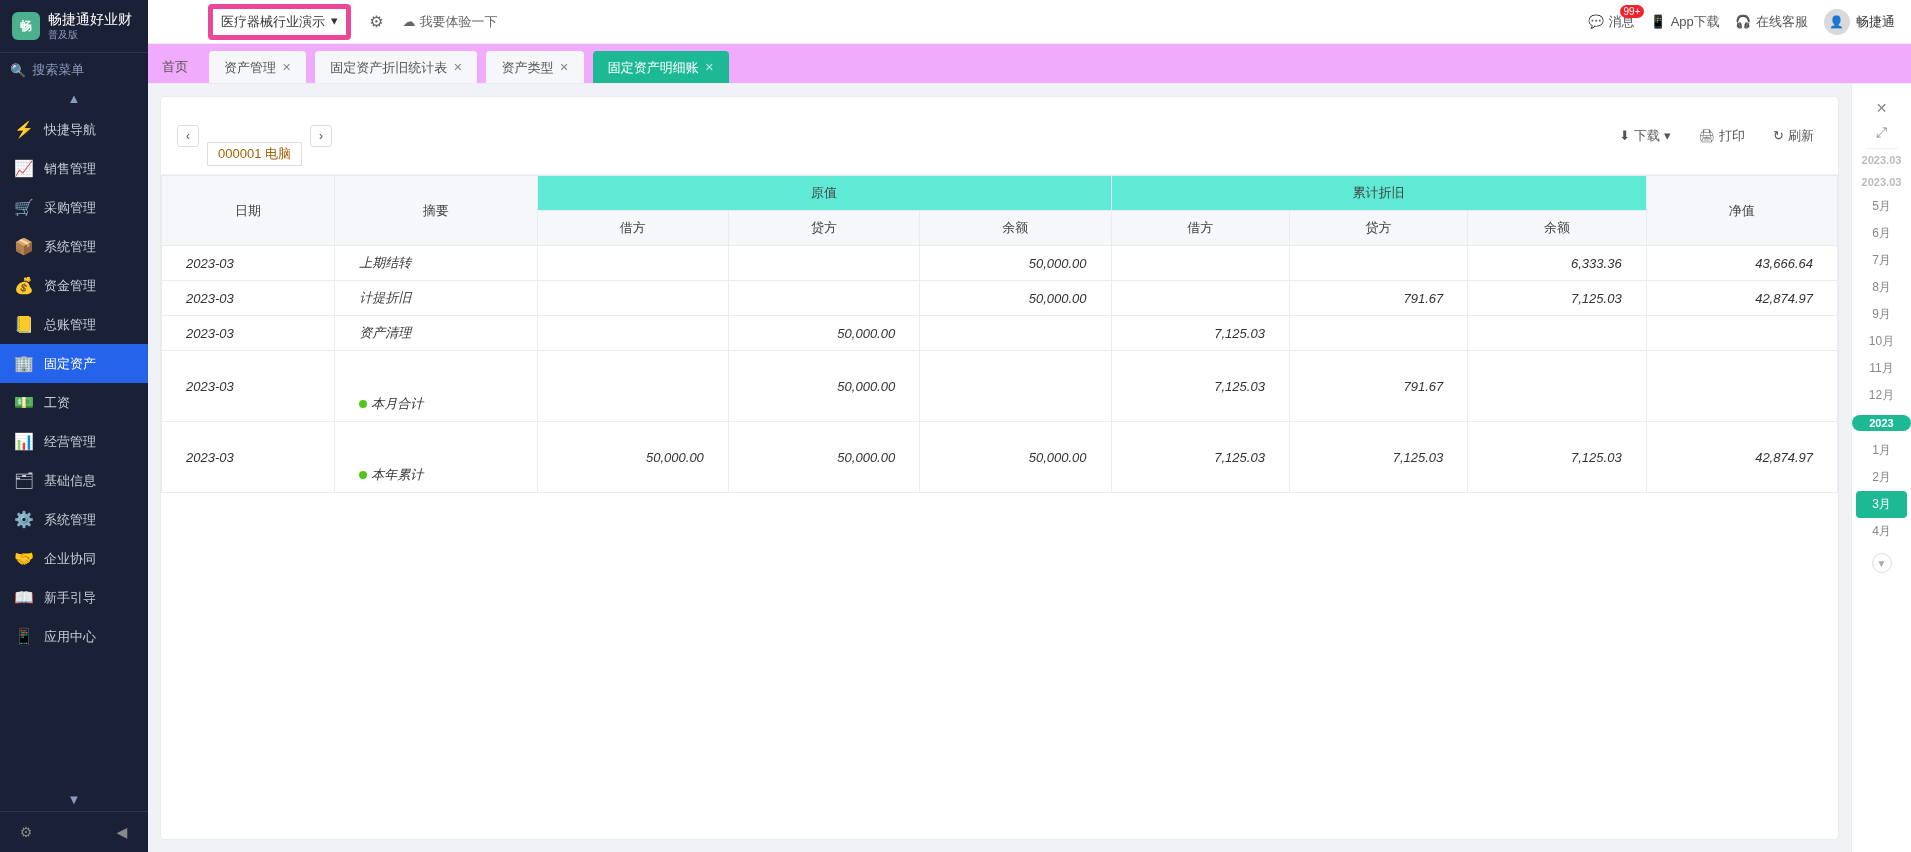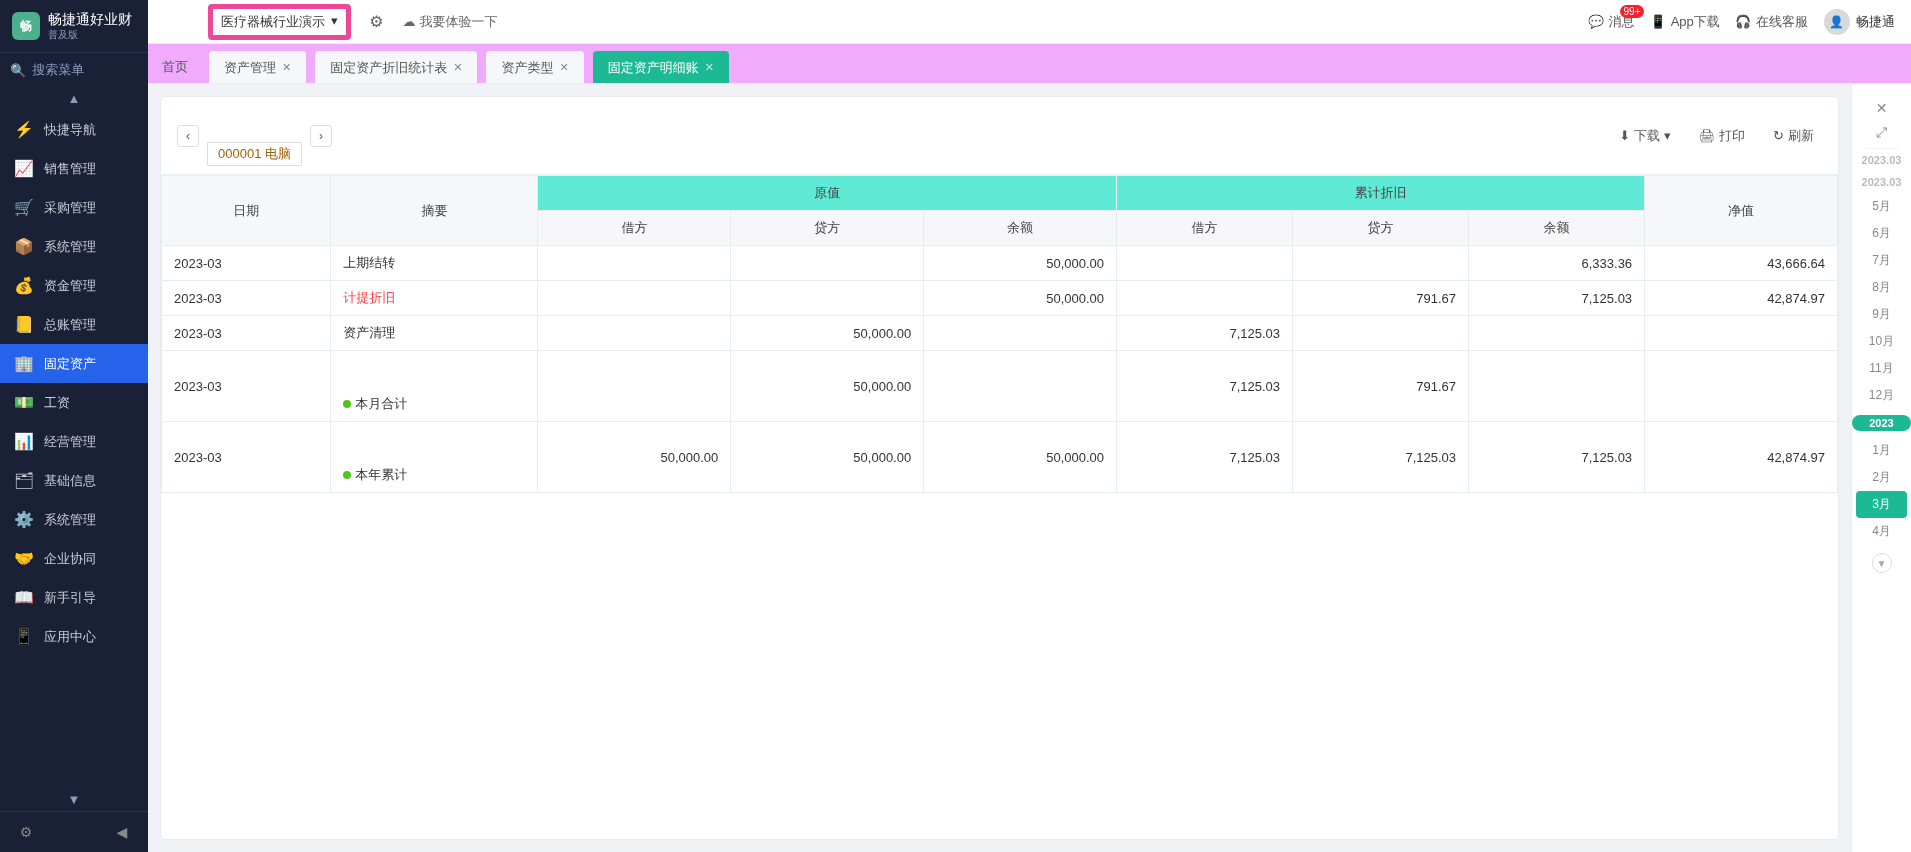--- a/index.html
+++ b/index.html
@@ -272,40 +272,41 @@
       text-align: center;
       color: #444;
       font-weight: 500;
       white-space: nowrap;
     }
     thead th.group-header {
       background: #5eead4;
     }
     tbody td {
       border: 1px solid #e8ecf0;
-      padding: 8px 12px;
+      padding: 8px 24px;
       color: #333;
       text-align: center;
       white-space: nowrap;
+      font-style: italic;
     }
     tbody td.left { text-align: left; }
     tbody td.right { text-align: right; }
     .row-badge {
       display: inline-flex;
       align-items: center;
       gap: 4px;
       margin-top: 36px;
     }
     .green-dot {
       width: 8px; height: 8px;
       background: #52c41a;
       border-radius: 50%;
       display: inline-block;
     }
-    .text-blue { color: #ef4444; }
+    .text-blue { color: #404040; }
 
     
     .right-timeline {
       width: 60px;
       background: #fff;
       border-left: 1px solid #e8ecf0;
       display: flex;
       flex-direction: column;
       align-items: center;
       overflow-y: auto;

